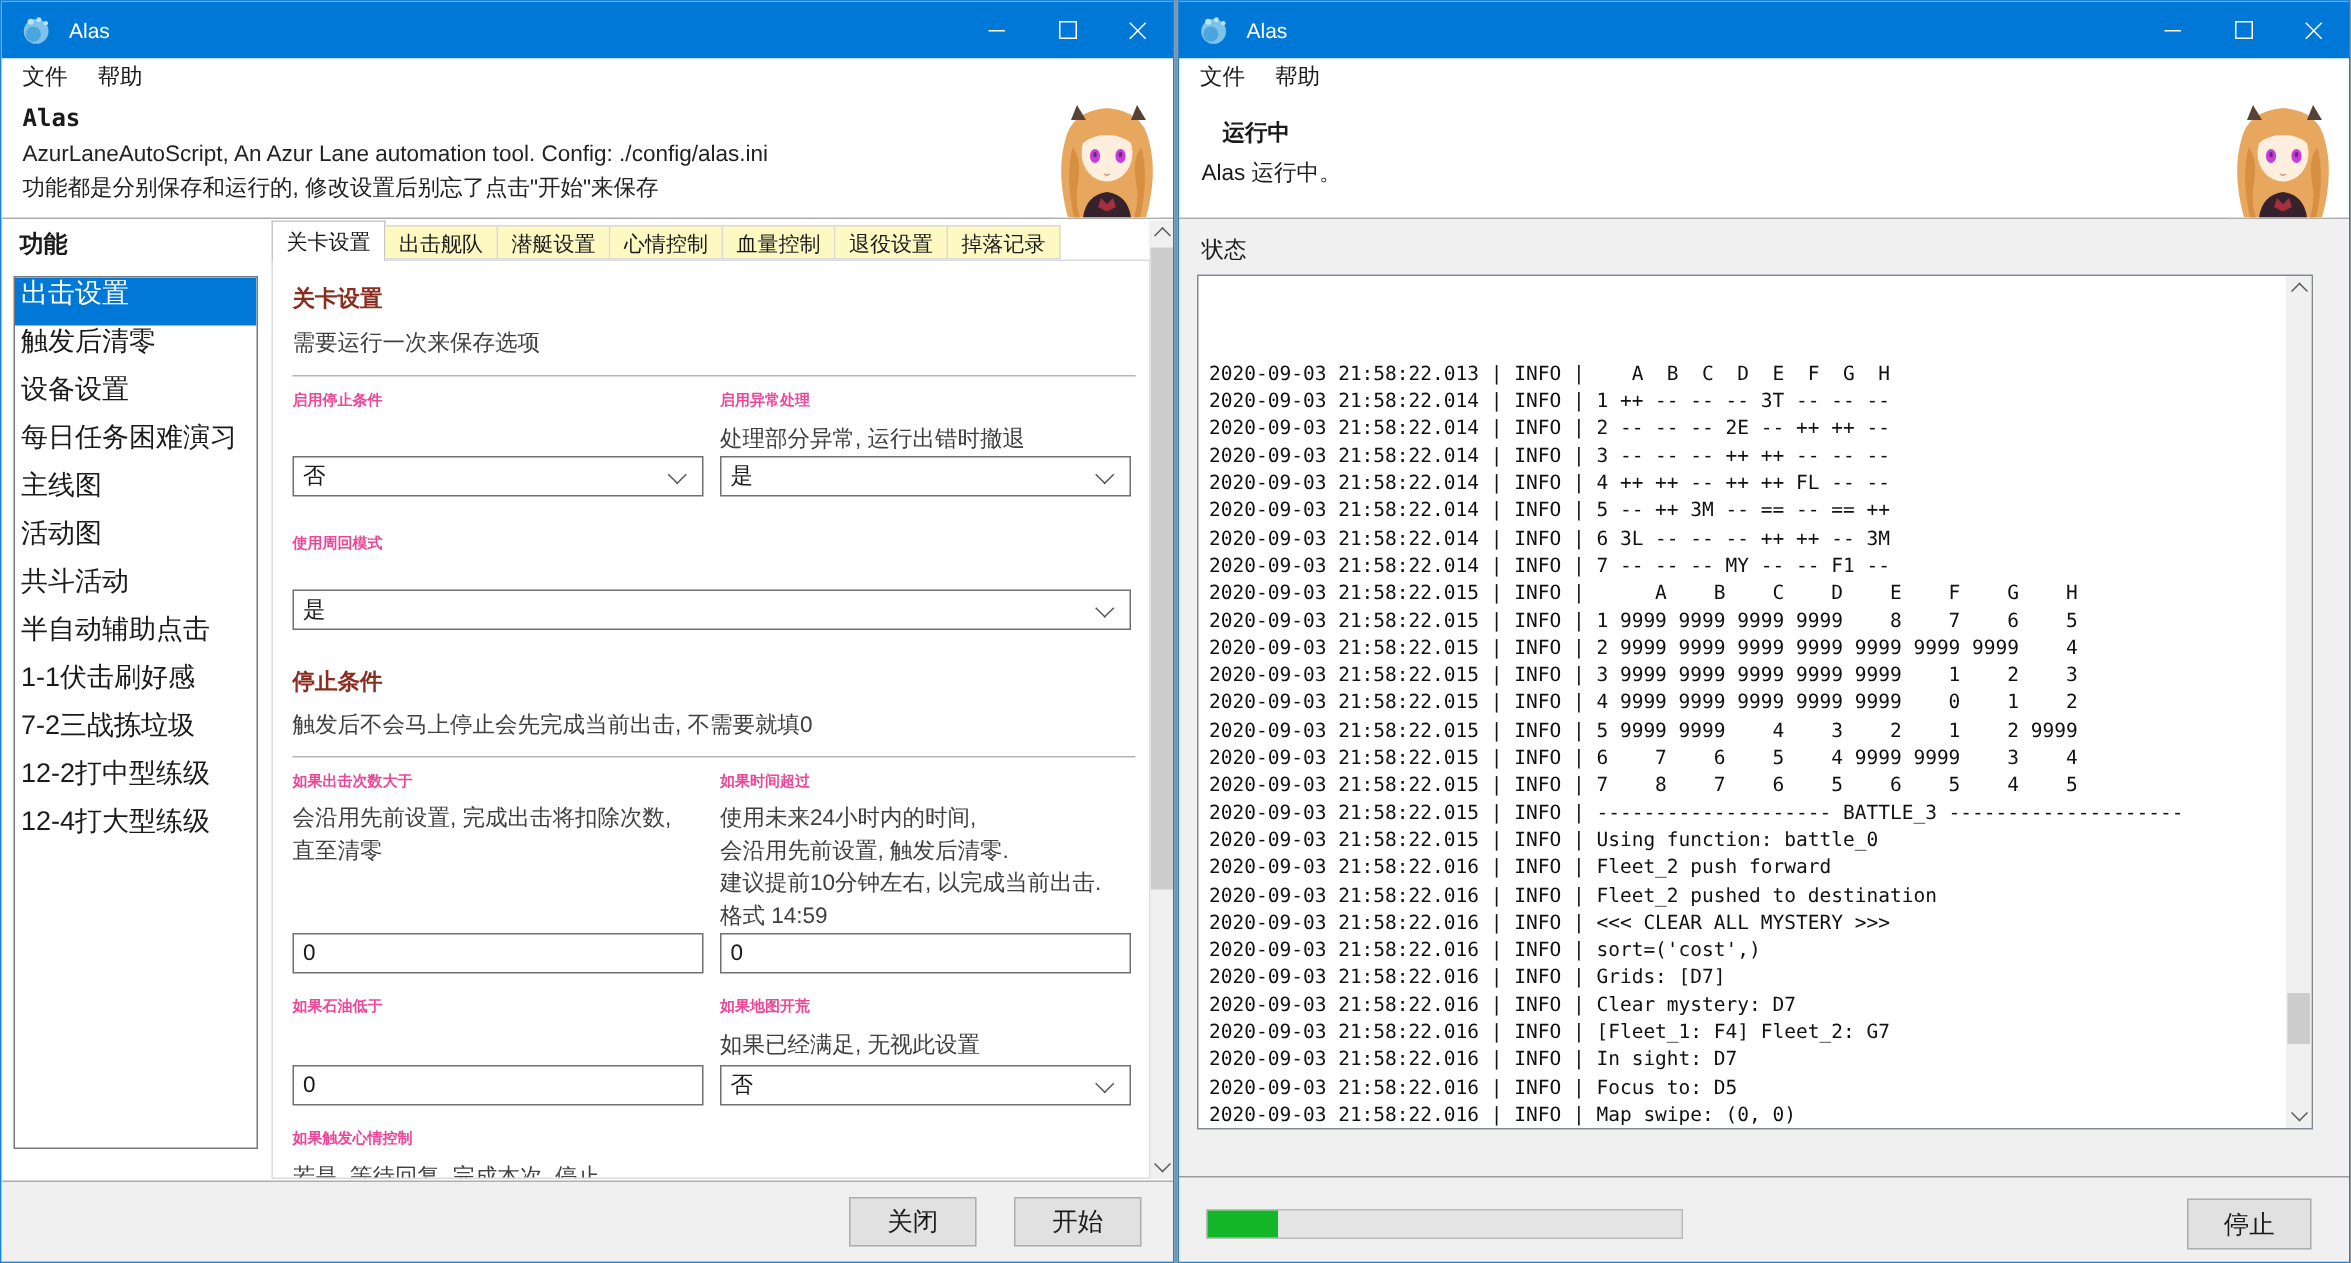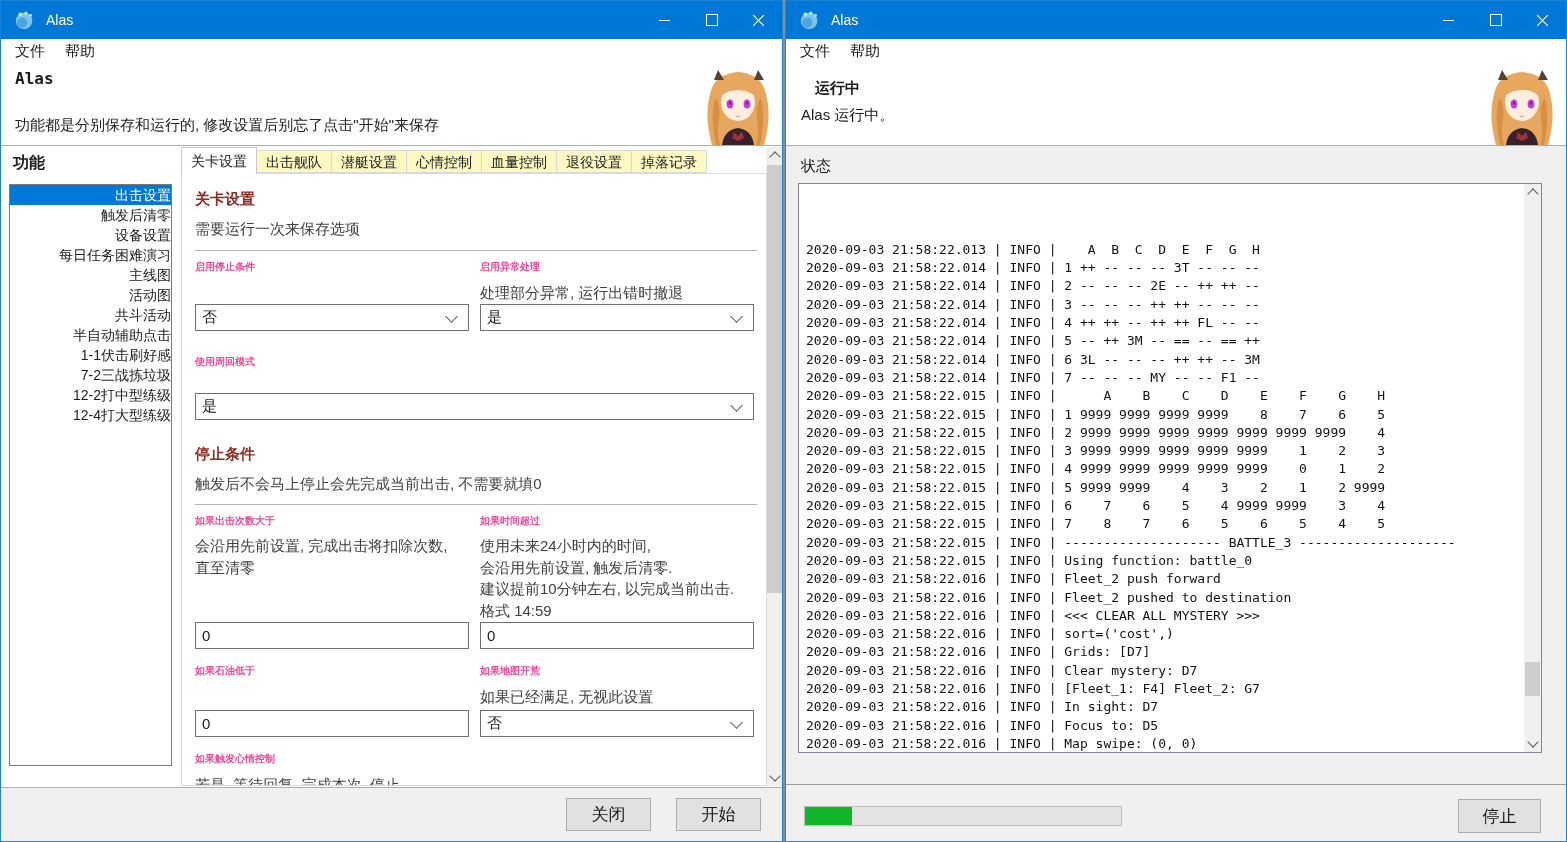--- a/index.html
+++ b/index.html
@@ -31,21 +31,21 @@
   .hdr-title-mono{position:absolute;left:14px;top:5px;font-family:"DejaVu Sans Mono",monospace;font-weight:bold;font-size:16px;}
   .hdr-sub{position:absolute;left:14px;top:30px;font-size:15px;color:#222;}
   .hdr-note{position:absolute;left:14px;top:52px;font-size:15px;color:#222;}
   .hdr-title-run{position:absolute;left:29px;top:15px;font-size:15px;font-weight:bold;}
   .hdr-sub-run{position:absolute;left:15px;top:42px;font-size:15px;}
   .avatar{position:absolute;right:8px;top:2px;width:72px;height:79px;}
 
   
   .sidebar-title{position:absolute;left:12px;top:152px;font-size:16px;font-weight:bold;}
   .listbox{position:absolute;left:8px;top:183px;width:163px;height:582px;background:#fff;border:1px solid #7a7a7a;box-sizing:border-box;overflow:hidden;}
-  .list-item{height:20px;line-height:20px;font-size:14px;padding-left:4px;white-space:nowrap;text-align:right;}
+  .list-item{height:32px;line-height:20px;font-size:18px;padding-left:4px;white-space:nowrap;}
   .list-item.selected{background:#0078d7;color:#fff;}
 
   
   .tabstrip{position:absolute;left:180px;top:146px;display:flex;z-index:3;}
   .tab{height:23px;line-height:23px;margin-top:3px;padding:0 9px;font-size:14px;background:#fef9c3;
        border:1px solid #d9d9d9;border-left:none;box-sizing:border-box;}
   .tab:first-child{border-left:1px solid #d9d9d9;}
   .tab.active{height:27px;line-height:26px;margin-top:0;background:#fff;border:1px solid #c8c8c8;border-bottom:none;}
 
   
@@ -115,20 +115,21 @@
             </span>
           </div>
       </div>
     </div>
     <div class="menubar">
       <span class="menu-item">文件</span>
       <span class="menu-item">帮助</span>
     </div>
     <div class="app-header">
       <div class="hdr-title-mono">Alas</div>
+      <div class="hdr-sub">AzurLaneAutoScript, An Azur Lane automation tool. Config: ./config/alas.ini</div>
       <div class="hdr-note">功能都是分别保存和运行的, 修改设置后别忘了点击"开始"来保存</div>
       <svg class="avatar" viewBox="0 0 72 79">
         <rect width="72" height="79" fill="#ffffff"></rect>
         <path d="M10 79 Q2 50 8 28 Q12 8 36 6 Q60 8 64 28 Q70 50 62 79 Z" fill="#e8a75e"></path>
         <path d="M14 79 Q8 52 13 32 Q20 40 16 60 Q15 70 18 79 Z" fill="#d78f42"></path>
         <path d="M58 79 Q64 52 59 32 Q52 40 56 60 Q57 70 54 79 Z" fill="#d78f42"></path>
         <path d="M16 4 L22 14 L12 14 Z" fill="#574237"></path>
         <path d="M56 4 L62 14 L52 14 Z" fill="#574237"></path>
         <ellipse cx="36" cy="36" rx="17" ry="19" fill="#fdeede"></ellipse>
         <path d="M19 30 Q24 16 36 15 Q48 16 53 30 Q46 24 36 24 Q26 24 19 30 Z" fill="#e8a75e"></path>

